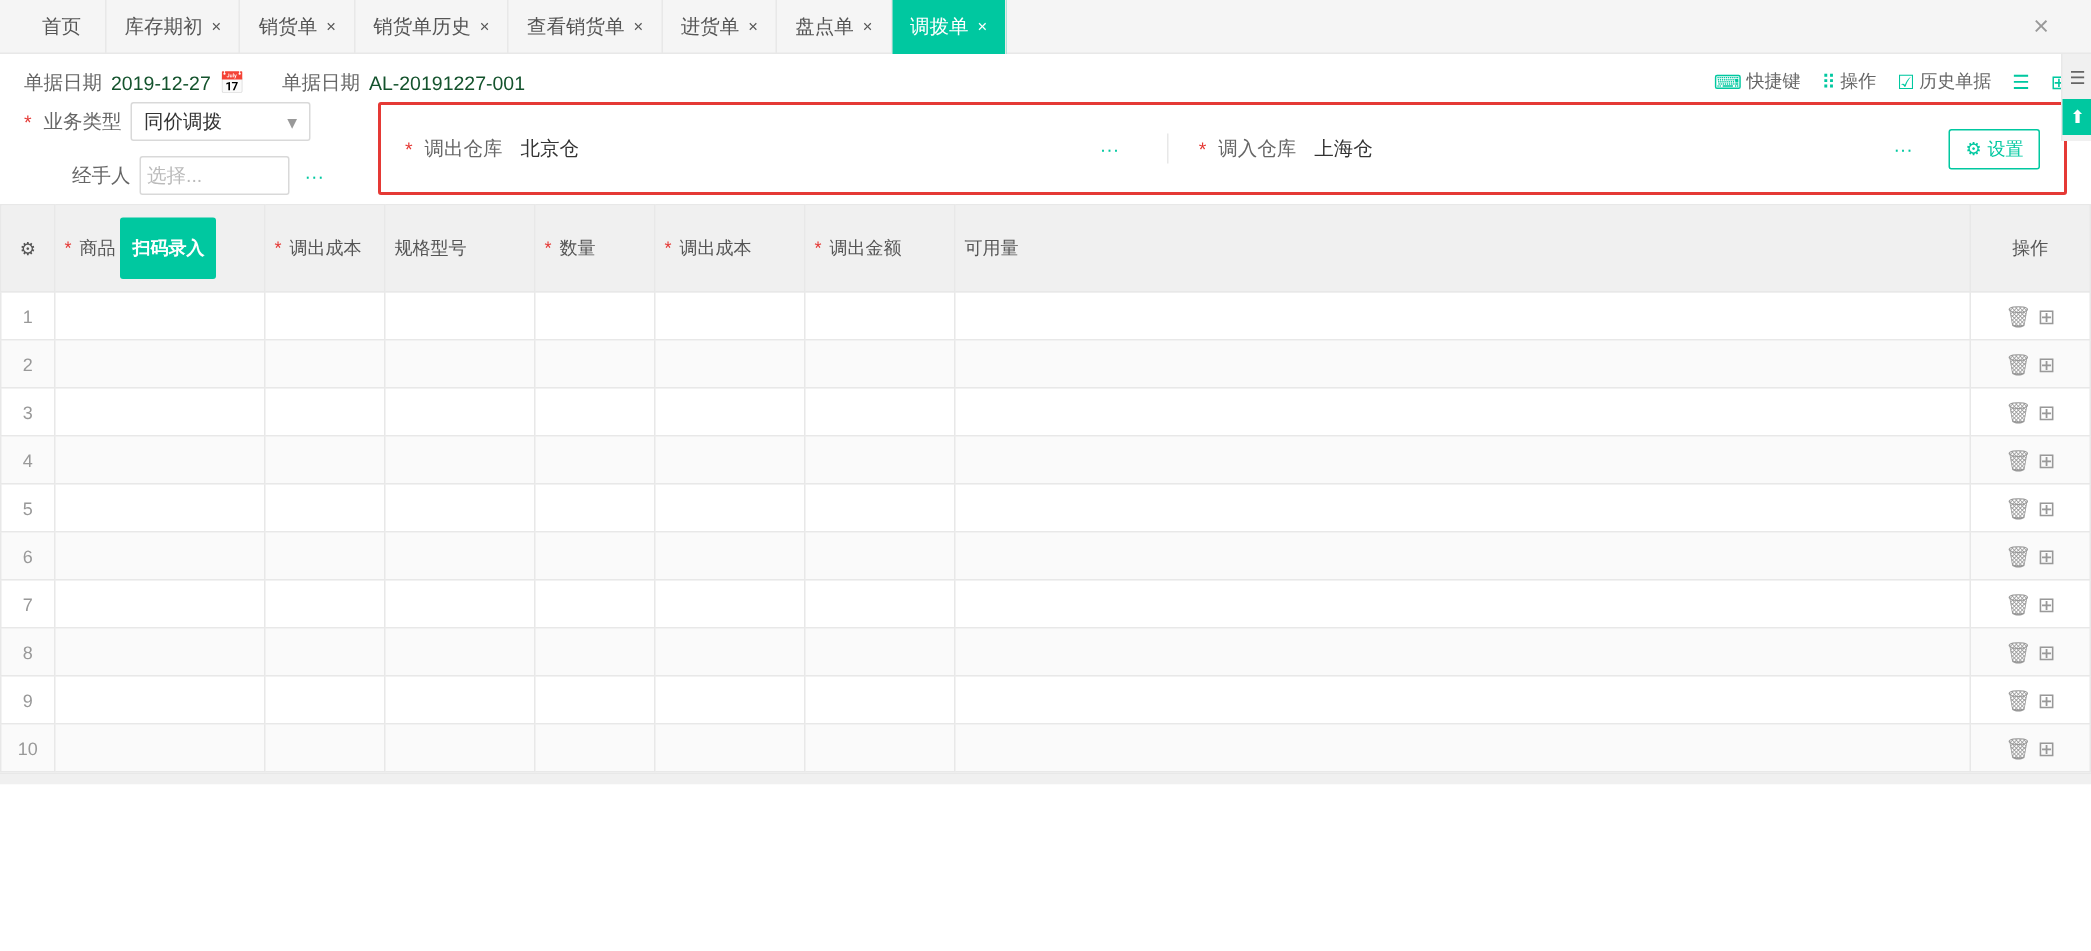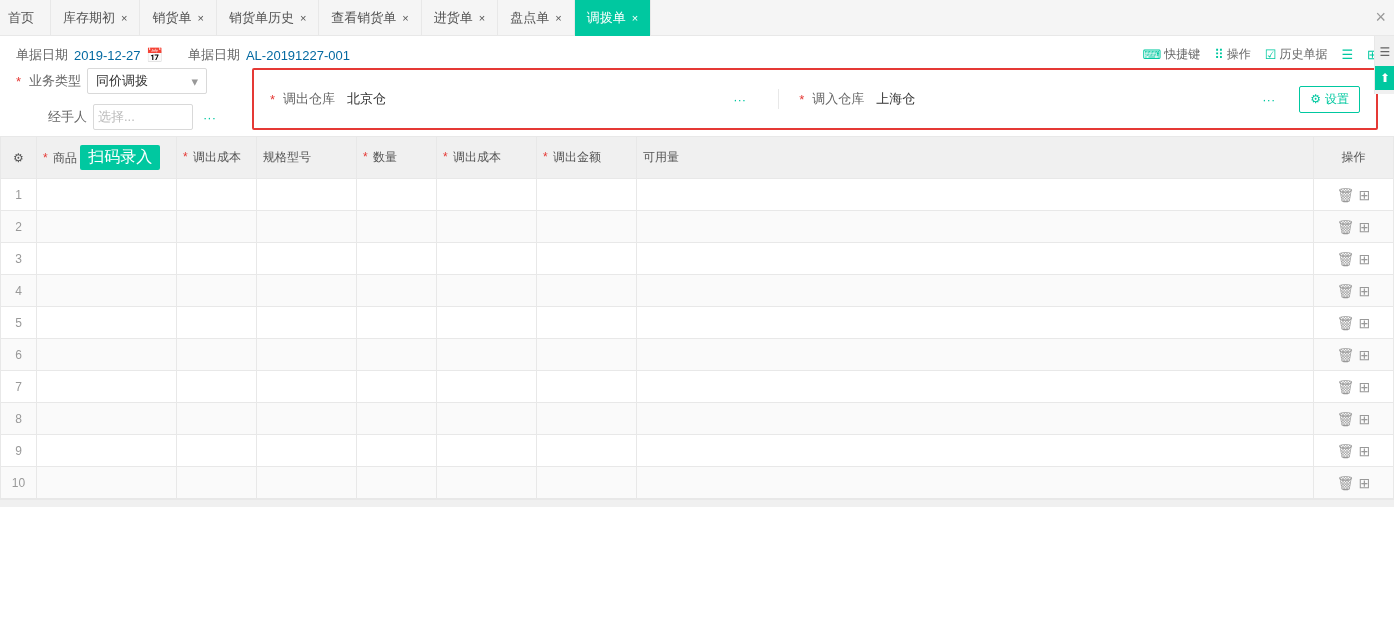--- a/index.html
+++ b/index.html
@@ -5,21 +5,21 @@
     * { box-sizing: border-box; margin: 0; padding: 0; }
     body { font-family: 'Microsoft YaHei', Arial, sans-serif; font-size: 13px; color: #333; background: #fff; overflow: hidden; }
 
     
     .tab-bar {
       display: flex;
       align-items: center;
       border-bottom: 1px solid #e8e8e8;
       background: #f5f5f5;
       height: 36px;
-      padding: 0 0;
+      padding: 0 20px;
     }
     .tab-item {
       display: flex;
       align-items: center;
       padding: 0 12px;
       height: 36px;
       cursor: pointer;
       color: #555;
       font-size: 13px;
       border-right: 1px solid #e8e8e8;
@@ -49,21 +49,21 @@
     .form-field {
       display: flex;
       align-items: center;
       gap: 6px;
     }
     .form-label {
       color: #666;
       white-space: nowrap;
     }
     .form-value {
-      color: #0369a1;
+      color: #14532d;
     }
     .date-icon {
       color: #00c8a0;
       cursor: pointer;
       font-size: 14px;
     }
     .warehouse-field {
       display: flex;
       align-items: center;
       gap: 6px;
@@ -180,25 +180,26 @@
     }
     .action-icon {
       color: #999;
       cursor: pointer;
       font-size: 14px;
       margin: 0 2px;
     }
     .scan-btn {
       background: #00c8a0;
       color: #fff;
-      padding: 2px 8px;
+      padding: 12px 8px;
       border-radius: 2px;
-      font-size: 16px;
+      font-size: 12px;
       cursor: pointer;
       border: none;
+      font-weight: bold;
     }
     .gear-col {
       width: 36px;
       text-align: center;
     }
 
     
     .side-panel {
       position: fixed;
       right: 0;

